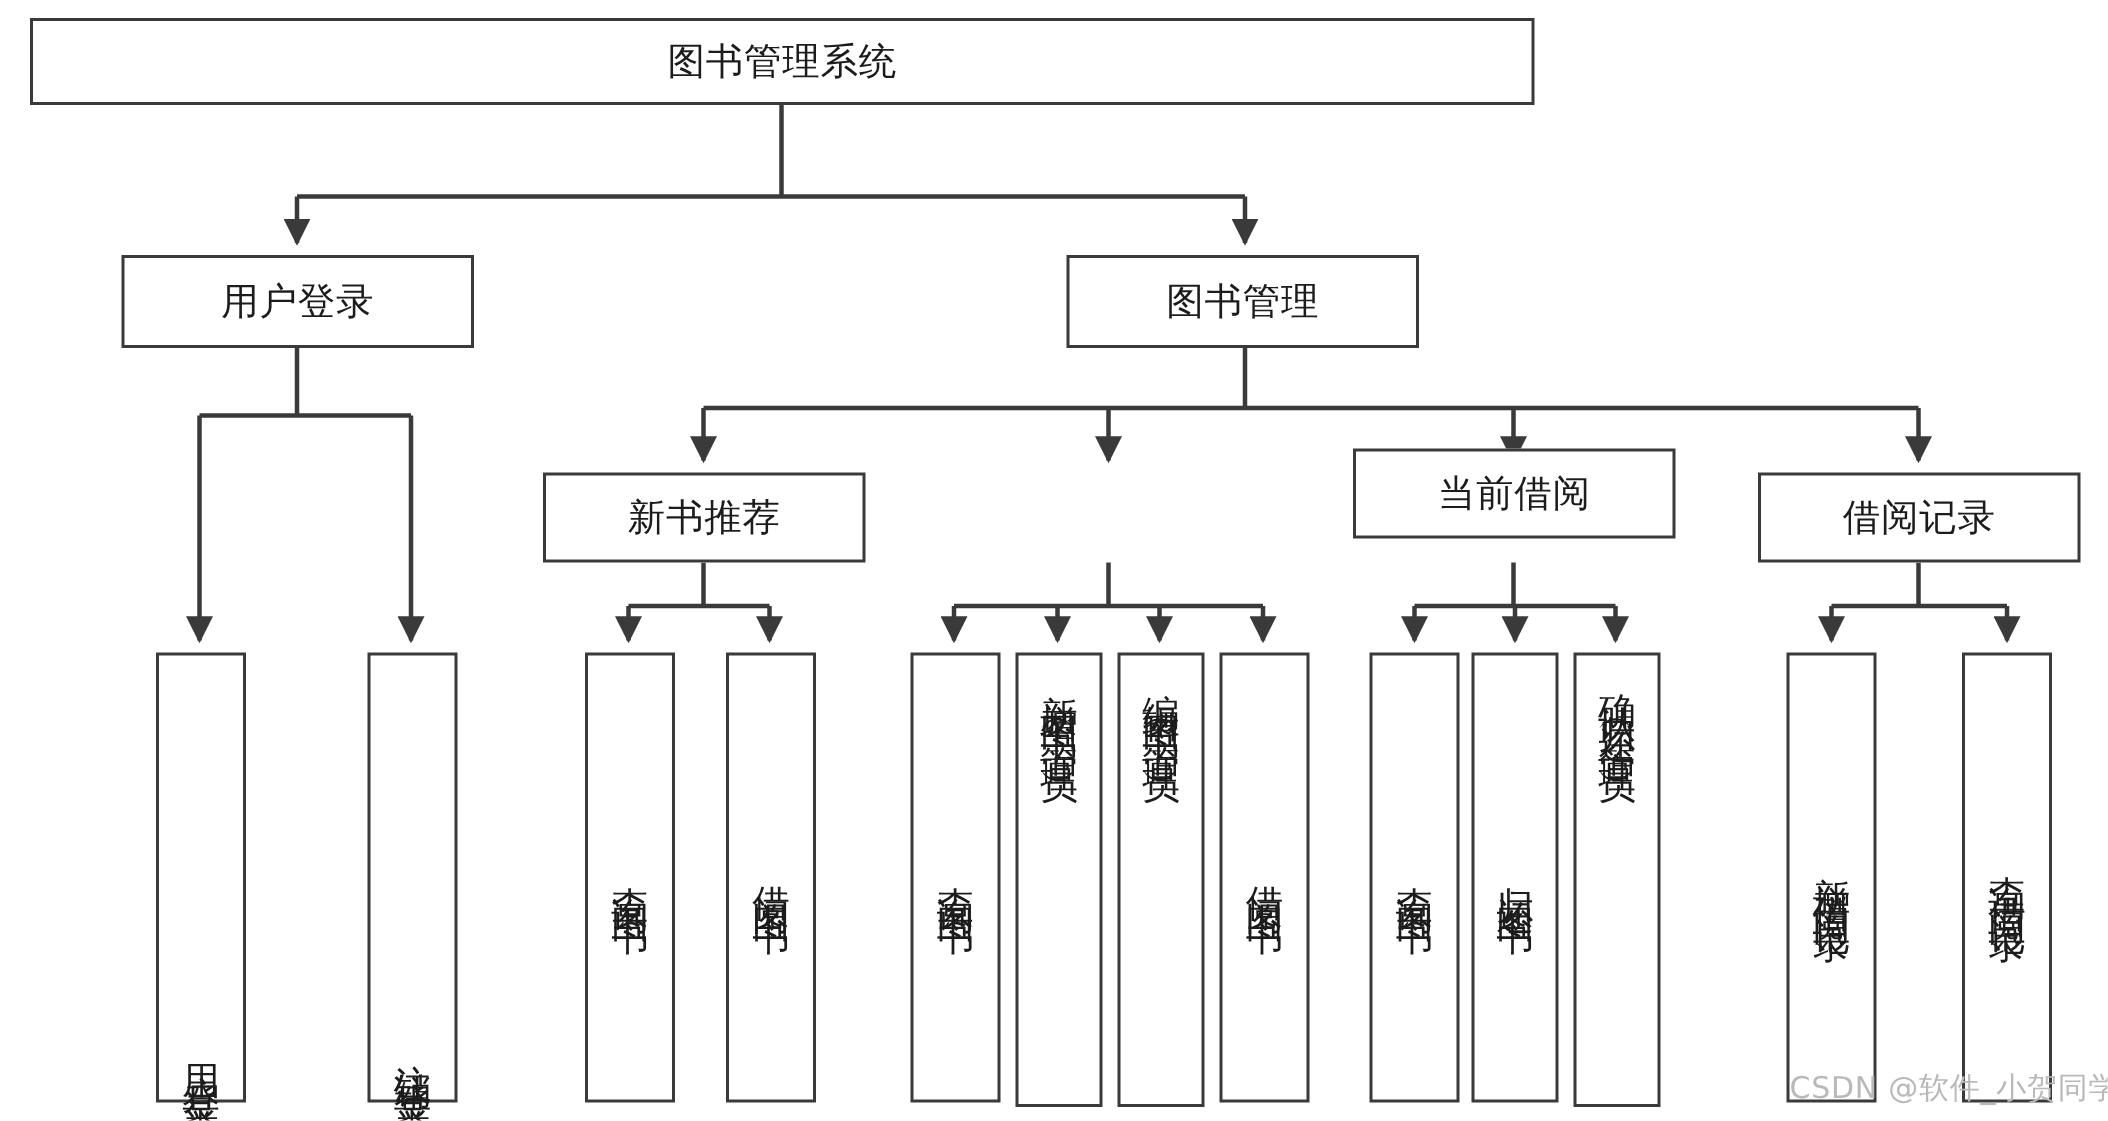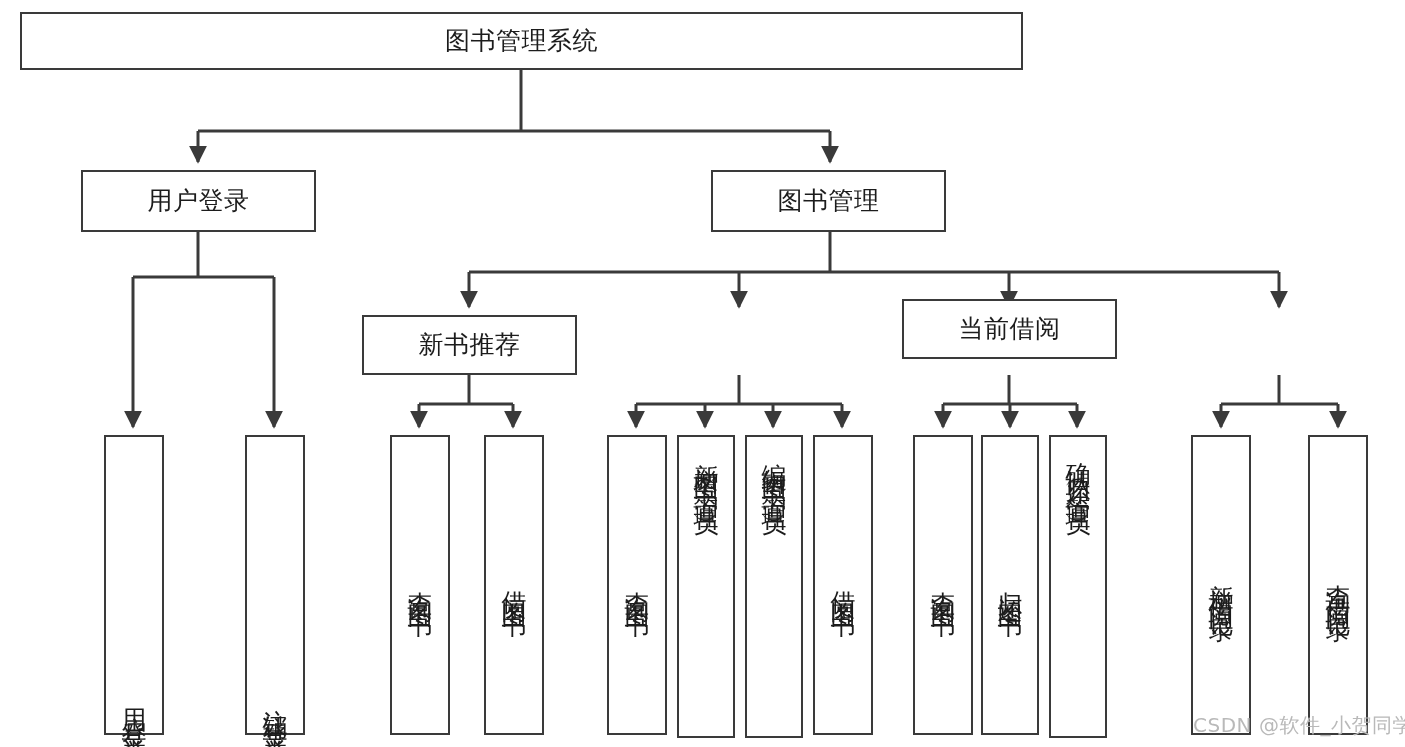--- a/index.html
+++ b/index.html
@@ -149,20 +149,23 @@
 
   <div class="node horiz" style="left:362px; top:315px; width:215px; height:60px;">
     <span class="node-label">新书推荐</span>
   </div>
 
 
   <div class="node horiz" style="left:902px; top:299px; width:215px; height:60px;">
     <span class="node-label">当前借阅</span>
   </div>
 
+  <div class="node horiz" style="left:1172px; top:315px; width:215px; height:60px;">
+    <span class="node-label">借阅记录</span>
+  </div>
 
   <div class="node vert anchor-bottom" style="left:104px; top:435px; width:60px; height:300px;">
     <span class="node-label">用户登录</span>
   </div>
 
   <div class="node vert anchor-bottom" style="left:245px; top:435px; width:60px; height:300px;">
     <span class="node-label">注销登录</span>
   </div>
 
   <div class="node vert anchor-middle" style="left:390px; top:435px; width:60px; height:300px;">

